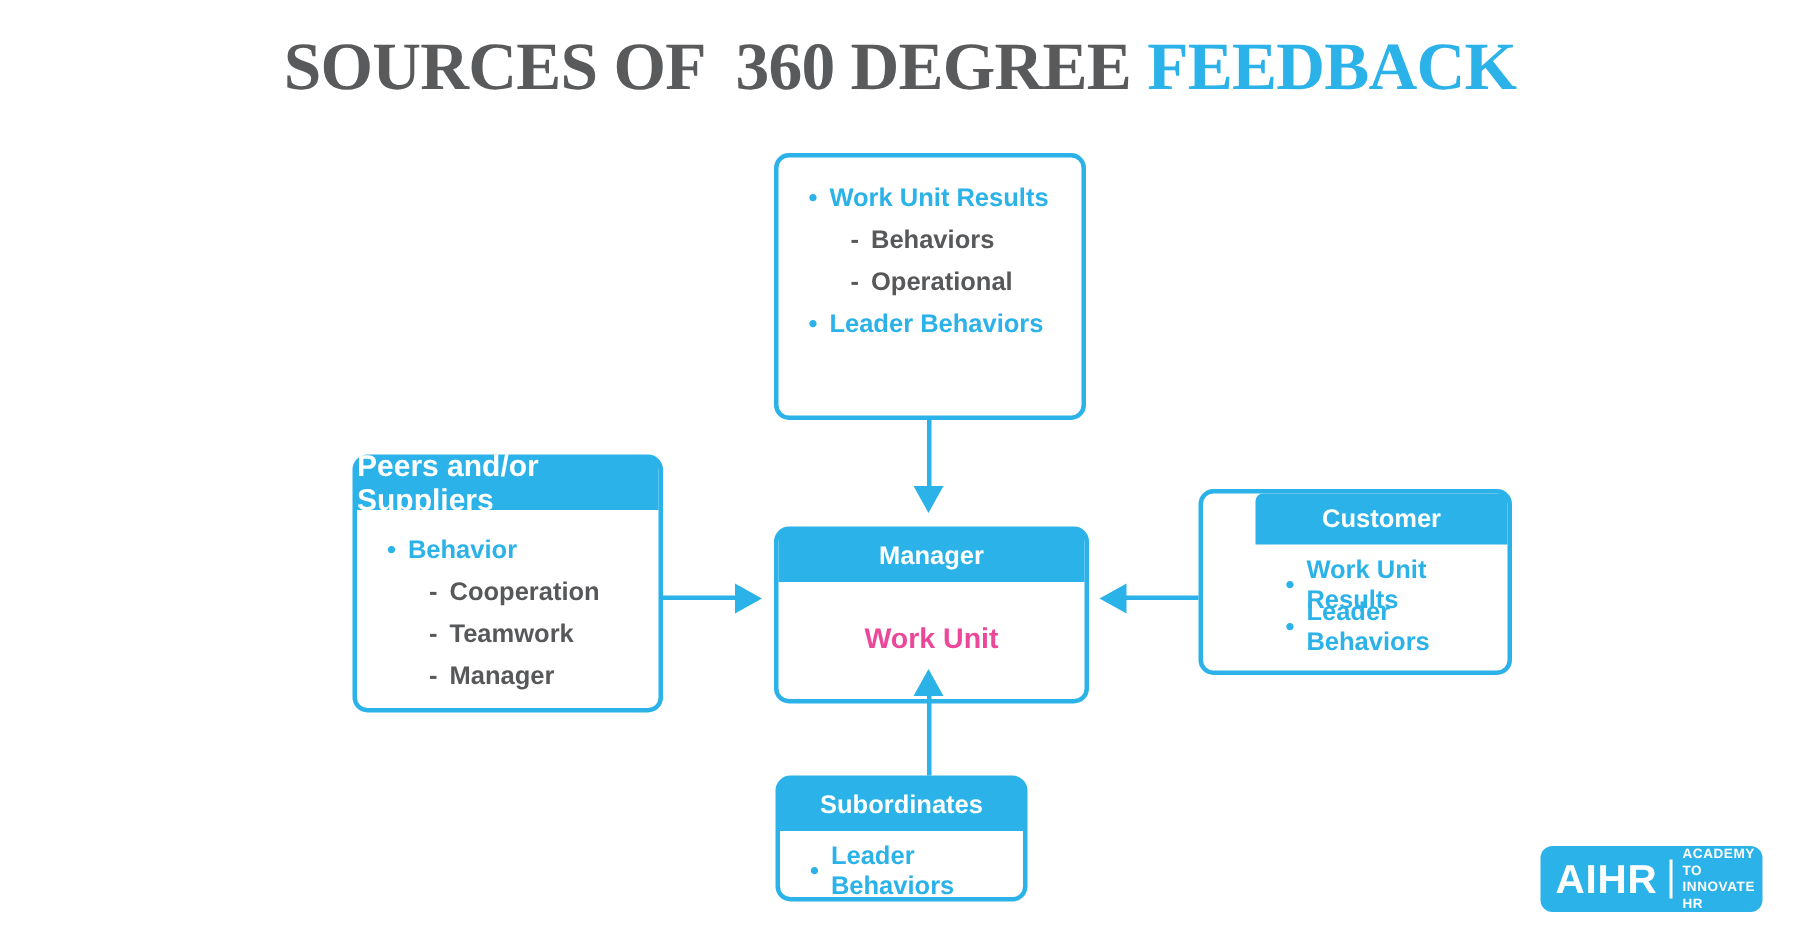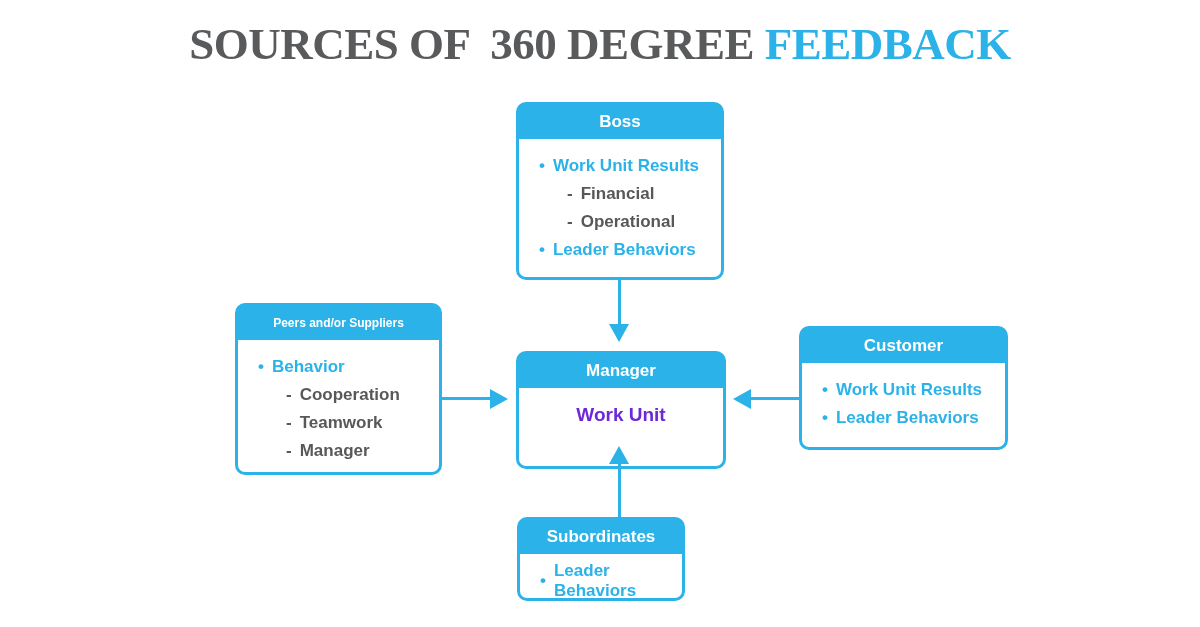--- a/index.html
+++ b/index.html
@@ -19,28 +19,28 @@
     position:absolute;background:#fff;border:3px solid #2BB2E8;
     border-radius:10px;box-sizing:border-box;
   }
   .box-header{
     height:34px;background:#2BB2E8;color:#fff;font-weight:bold;font-size:17px;
     display:flex;align-items:center;justify-content:center;
     border-radius:5px 5px 0 0;
   }
   .box-boss{left:516px;top:102px;width:208px;height:178px;}
   .box-peers{left:235px;top:303px;width:207px;height:172px;}
-  .box-peers .box-header{font-size:12px;}
+  .box-peers .box-header{font-size:20px;}
   .box-manager{left:516px;top:351px;width:210px;height:118px;}
-  .box-customer{left:799px;top:326px;width:209px;height:124px;}
+  .box-customer{left:799px;top:326px;width:209px;height:124px;padding-left:35px;}
   .box-subordinates{left:517px;top:517px;width:168px;height:84px;}
   .box-body{padding-top:13px;}
   .manager-body{
     height:45px;display:flex;align-items:center;justify-content:center;
-    color:#6d28d9;font-weight:bold;font-size:19px;padding-top:4px;
+    color:#ec4899;font-weight:bold;font-size:19px;padding-top:16px;
   }
   .item{
     display:flex;align-items:center;height:28px;
     font-weight:bold;font-size:17px;
   }
   .item.primary{color:#2BB2E8;padding-left:20px;}
   .item.secondary{color:#57585A;padding-left:48px;}
   .marker{margin-right:8px;}
   
   .shaft-v{position:absolute;width:3px;background:#2BB2E8;}
@@ -60,29 +60,28 @@
   .logo-tagline{font-size:9px;font-weight:bold;line-height:1.25;letter-spacing:0.4px;}
 </style>
 </head>
 <body>
 
 <div class="canvas">
 
   <div class="title"><span>SOURCES OF  360 DEGREE </span><span class="accent">FEEDBACK</span></div>
 
   <div class="box box-boss">
-    <div class="box-header">Boss</div>
     <div class="box-body">
       <div class="item primary">
           <span class="marker">•</span>
           <span>Work Unit Results</span>
         </div>
       <div class="item secondary">
           <span class="marker">-</span>
-          <span>Financial</span>
+          <span>Behaviors</span>
         </div>
       <div class="item secondary">
           <span class="marker">-</span>
           <span>Operational</span>
         </div>
       <div class="item primary">
           <span class="marker">•</span>
           <span>Leader Behaviors</span>
         </div>
     </div>
@@ -149,14 +148,22 @@
   </div>
   <div>
     <div class="shaft-h" style="left:441px;top:397px;width:50px;"></div>
     <div class="tri tri-right" style="left:490px;top:389px;"></div>
   </div>
   <div>
     <div class="shaft-h" style="left:750px;top:397px;width:49px;"></div>
     <div class="tri tri-left" style="left:733px;top:389px;"></div>
   </div>
 
+  <div class="logo">
+    <span class="logo-brand">AIHR</span>
+    <span class="logo-divider"></span>
+    <span class="logo-tagline">
+      <span>ACADEMY TO</span><br>
+      <span>INNOVATE HR</span>
+    </span>
+  </div>
 
 </div>
 
 </body></html>

